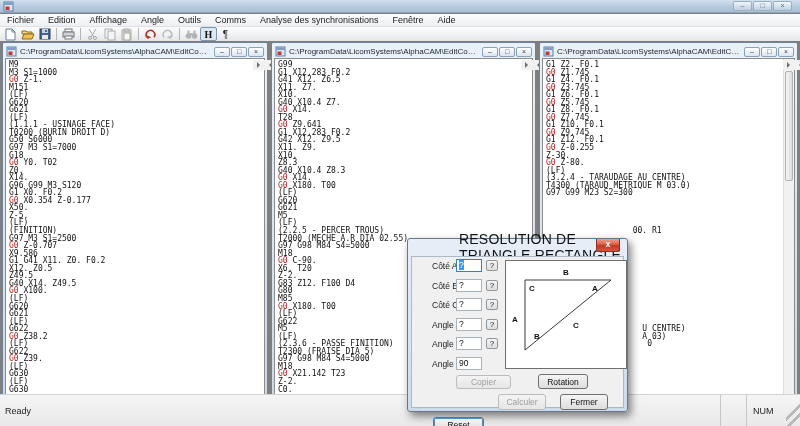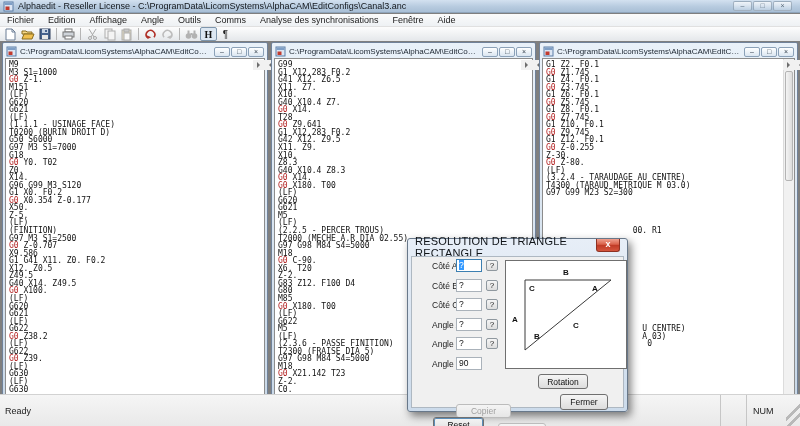--- a/index.html
+++ b/index.html
@@ -68,42 +68,42 @@
   .vsb { position:absolute; left:0; width:10px; height:11px; display:flex; align-items:center; justify-content:center; }
   .vsb.top { top:0; } .vsb.bottom { bottom:0; }
   .v-thumb { position:absolute; left:1px; top:12px; width:8px; height:110px;
     background:linear-gradient(90deg,#f4f4f4,#dcdcdc); border:1px solid #b4b4b4; border-radius:2px; }
 
   
   #dialog { position:absolute; left:407px; top:197px; width:221px; height:174px; z-index:50;
     background:linear-gradient(180deg,#e7eef7,#ccdbeb); border:1px solid #68788a; border-radius:3px;
     box-shadow:3px 4px 8px rgba(0,0,0,.5); }
   #dialog .dlg-title { height:16px; display:flex; align-items:center; padding-left:7px;
-    font-size:11px; color:#101418; letter-spacing:.2px; }
+    font-size:14px; color:#101418; letter-spacing:.2px;margin-left:44px; }
   #dlg-close { position:absolute; top:0; right:7px; width:24px; height:13px;
     background:linear-gradient(180deg,#f0a08e 0%,#d9614a 45%,#bf3a25 50%,#d4553d 100%);
     border:1px solid #8e3122; border-top:none; border-radius:0 0 3px 3px;
     color:#fff; font-size:9px; font-weight:bold; line-height:11px; text-align:center; }
   .dlg-body { position:absolute; left:3px; right:3px; top:17px; bottom:3px;
     background:#f0f0f0; border:1px solid #aeb8c2; }
   .dlg-row { position:absolute; left:0; height:13px; }
   .dlg-label { position:absolute; left:20px; top:2px; font-size:8.5px; color:#1a1a1a; white-space:nowrap; }
   .dlg-input { position:absolute; left:44px; top:0; width:26px; height:13px; background:#fff;
     border:1px solid #aab2ba; font-size:8.5px; line-height:11px; padding-left:2px; color:#111; }
   .dlg-input.focused { border-color:#3c7fb1; }
   .dlg-input .sel { background:#3399FF; color:#fff; }
   .dlg-help { position:absolute; left:74px; top:1px; width:12px; height:11px;
     background:linear-gradient(180deg,#f5f5f5,#dddddd); border:1px solid #8f989f; border-radius:2px;
     font-size:8px; line-height:9px; text-align:center; color:#222; }
   #tri-box { position:absolute; left:93px; top:3px; width:122px; height:109px; background:#fff; border:1px solid #6f6f6f; }
   #tri-box svg text { font-family:"Liberation Sans",sans-serif; font-size:8px; font-weight:bold; fill:#111; }
   .dlg-btn { position:absolute; background:linear-gradient(180deg,#f5f5f5,#dddddd);
     border:1px solid #707070; border-radius:3px; font-size:8.5px; text-align:center; color:#111;
     display:flex; align-items:center; justify-content:center; }
-  .dlg-btn.disabled { border-color:#bcbcbc; color:#9e9e9e; background:linear-gradient(180deg,#f4f4f4,#e6e6e6);margin-top:29px; }
+  .dlg-btn.disabled { border-color:#bcbcbc; color:#9e9e9e; background:linear-gradient(180deg,#f4f4f4,#e6e6e6); }
   #btn-copier   { left:44px;  top:118px; width:55px; height:14px; }
   #btn-rotation { left:126px; top:117px; width:50px; height:15px; }
   #btn-reset    { left:21px;  top:137px; width:51px; height:16px; box-shadow:0 0 0 1px #5a8db8 inset;margin-top:23px; }
   #btn-calculer { left:86px;  top:137px; width:48px; height:16px; }
   #btn-fermer   { left:148px; top:137px; width:48px; height:16px; }
 
   
   #statusbar { position:absolute; left:0; bottom:0; width:800px; height:32px;
     background:linear-gradient(180deg,#f5f5f5,#e9e9e9); border-top:1px solid #d2d2d2;
     display:flex; align-items:center; font-size:9px; color:#222; }
@@ -118,21 +118,20 @@
 </style>
 </head>
 <body>
 
 <div id="titlebar">
   <span class="app-icon"><svg width="11" height="11" viewBox="0 0 11 11">
         <rect x="1" y="1" width="9" height="9" fill="#dce6f4" stroke="#5b7da6"></rect>
         <rect x="1.5" y="1.5" width="8" height="2.5" fill="#7f9fc6"></rect>
         <rect x="2.5" y="5.5" width="4" height="3.5" fill="#c23b2e"></rect>
       </svg></span>
-  <span class="title-text">Alphaedit - Reseller License - C:\ProgramData\LicomSystems\AlphaCAM\EditConfigs\Canal3.anc</span>
   <div id="win-controls">
     <span class="wc">–</span>
     <span class="wc">□</span>
     <span class="wc">×</span>
   </div>
 </div>
 
 <div id="menubar">
     <div class="menu-item">Fichier</div>
     <div class="menu-item">Edition</div>

